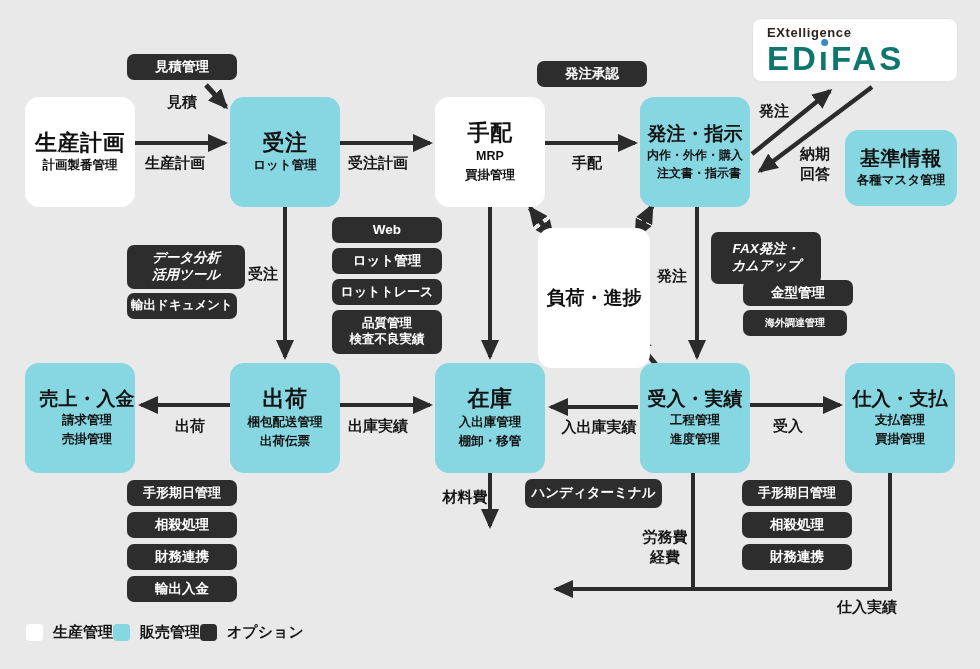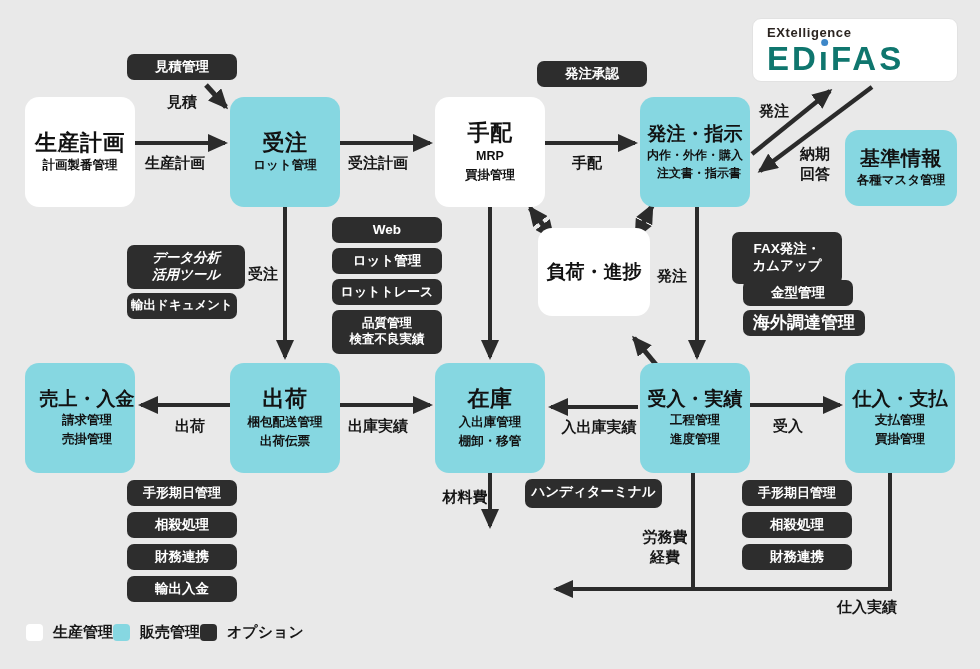--- a/index.html
+++ b/index.html
@@ -108,21 +108,21 @@
   </div>
   <div class="box cyan t5" style="left:640px;top:97px;width:110px;height:110px;">
     <div class="box-title">発注・指示</div>
     <div class="box-sub" style="font-size:12px;">内作・外作・購入</div>
     <div class="box-sub" style="font-size:12px;margin-left:8px;">注文書・指示書</div>
   </div>
   <div class="box cyan" style="left:845px;top:130px;width:112px;height:76px;">
     <div class="box-title" style="font-size:20px;">基準情報</div>
     <div class="box-sub">各種マスタ管理</div>
   </div>
-  <div class="box white t5" style="left:538px;top:228px;width:112px;height:88px;">
+  <div class="box white t5" style="left:538px;top:228px;width:112px;height:140px;">
     <div class="box-title">負荷・進捗</div>
   </div>
   <div class="box cyan t5" style="left:25px;top:363px;width:110px;height:110px;padding-left:14px;">
     <div class="box-title">売上・入金</div>
     <div class="box-sub">請求管理</div>
     <div class="box-sub">売掛管理</div>
   </div>
   <div class="box cyan" style="left:230px;top:363px;width:110px;height:110px;">
     <div class="box-title">出荷</div>
     <div class="box-sub">梱包配送管理</div>
@@ -151,31 +151,31 @@
     <div>活用ツール</div>
   </div>
   <div class="pill" style="left:127px;top:293px;width:110px;height:26px;font-size:12.5px;">輸出ドキュメント</div>
   <div class="pill" style="left:332px;top:217px;width:110px;height:26px;">Web</div>
   <div class="pill" style="left:332px;top:248px;width:110px;height:26px;">ロット管理</div>
   <div class="pill" style="left:332px;top:279px;width:110px;height:26px;font-size:13px;">ロットトレース</div>
   <div class="pill" style="left:332px;top:310px;width:110px;height:44px;font-size:12.5px;">
     <div>品質管理</div>
     <div>検査不良実績</div>
   </div>
-  <div class="pill" style="left:732px;top:232px;width:110px;height:52px;">
+  <div class="pill" style="left:711px;top:232px;width:110px;height:52px;font-style:italic;">
     <div>FAX発注・</div>
     <div>カムアップ</div>
   </div>
   <div class="pill" style="left:743px;top:280px;width:110px;height:26px;">金型管理</div>
-  <div class="pill" style="left:743px;top:310px;width:122px;height:26px;font-size:17px;">海外調達管理</div>
+  <div class="pill" style="left:743px;top:310px;width:104px;height:26px;font-size:10px;">海外調達管理</div>
   <div class="pill" style="left:127px;top:480px;width:110px;height:26px;font-size:13px;">手形期日管理</div>
   <div class="pill" style="left:127px;top:512px;width:110px;height:26px;">相殺処理</div>
   <div class="pill" style="left:127px;top:544px;width:110px;height:26px;">財務連携</div>
   <div class="pill" style="left:127px;top:576px;width:110px;height:26px;">輸出入金</div>
-  <div class="pill" style="left:525px;top:479px;width:137px;height:29px;font-family:Liberation Mono, monospace;">ハンディターミナル</div>
+  <div class="pill" style="left:525px;top:479px;width:137px;height:29px;">ハンディターミナル</div>
   <div class="pill" style="left:742px;top:480px;width:110px;height:26px;font-size:13px;">手形期日管理</div>
   <div class="pill" style="left:742px;top:512px;width:110px;height:26px;">相殺処理</div>
   <div class="pill" style="left:742px;top:544px;width:110px;height:26px;">財務連携</div>
 
   <div class="lbl" style="left:182px;top:92px;">見積</div>
   <div class="lbl" style="left:175px;top:153px;">生産計画</div>
   <div class="lbl" style="left:378px;top:153px;">受注計画</div>
   <div class="lbl" style="left:587px;top:153px;">手配</div>
   <div class="lbl" style="left:774px;top:101px;">発注</div>
   <div class="lbl" style="left:815px;top:144px;">

